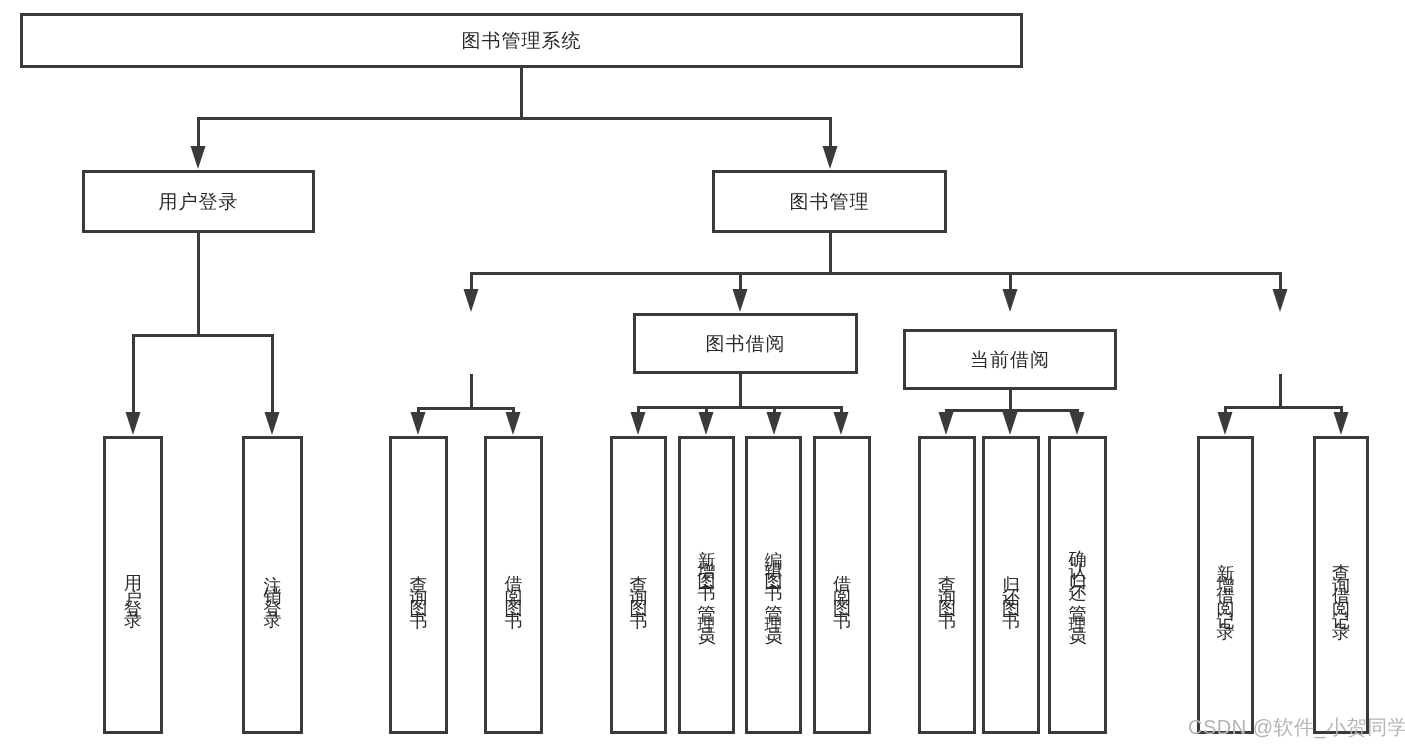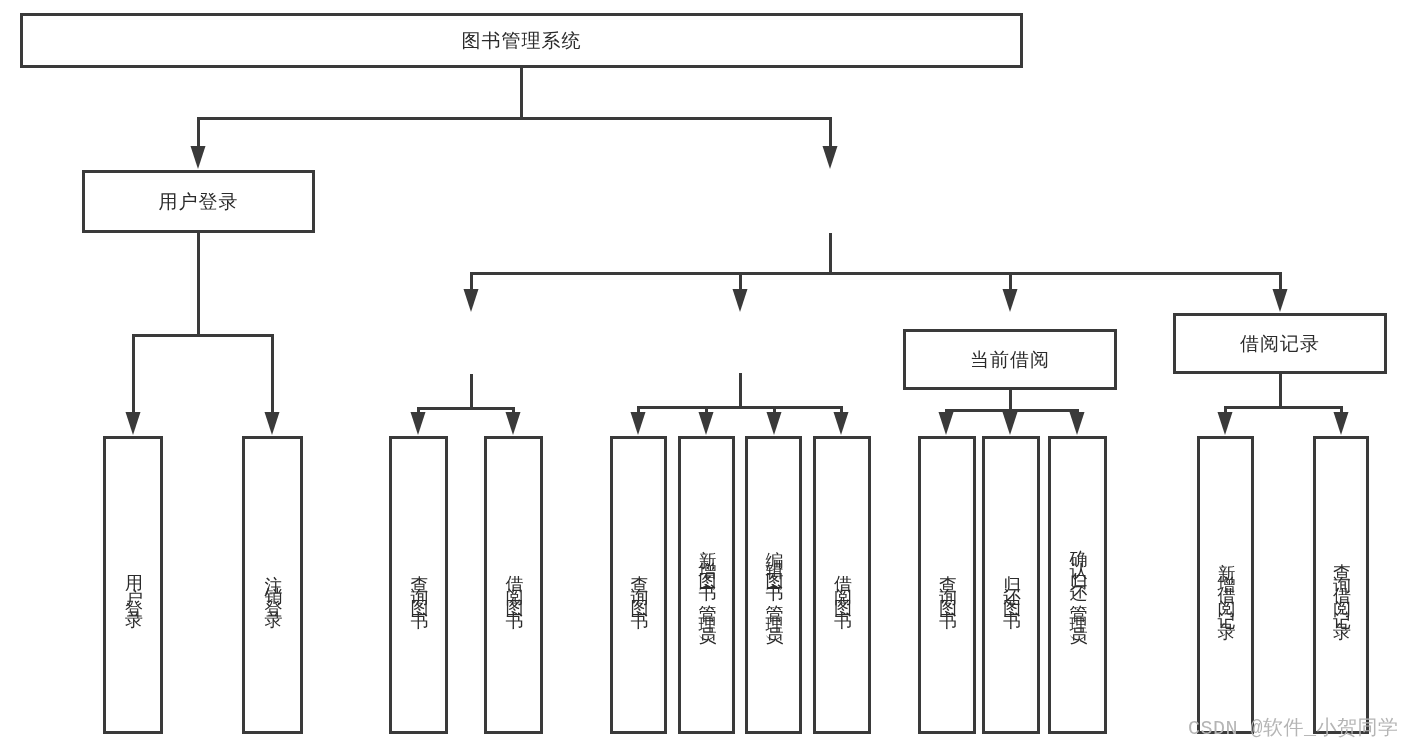--- a/index.html
+++ b/index.html
@@ -5,21 +5,21 @@
 <style>
   :root{
     --line:#3a3a3a;
     --ink:#2b2b2b;
     --wm:#b5b5b5;
     --fill:#ffffff;
   }
   html,body{margin:0;padding:0;background:#fff;}
   .canvas{
     position:relative;width:1405px;height:747px;background:var(--fill);
-    font-family:Liberation Mono, monospace;
+    font-family:Liberation Sans, sans-serif;
     overflow:hidden;
   }
   .connectors{position:absolute;left:0;top:0;}
   .box{
     position:absolute;box-sizing:border-box;background:var(--fill);
     border:3px solid var(--line);
     display:flex;align-items:center;justify-content:center;
     color:var(--ink);font-size:19px;letter-spacing:1px;
     z-index:2;
   }
@@ -111,26 +111,29 @@
     </g>
   </svg>
 
   <div class="box" style="left:20px;top:13px;width:1003px;height:55px">
     <span>图书管理系统</span>
   </div>
 
   <div class="box" style="left:82px;top:170px;width:233px;height:63px">
     <span>用户登录</span>
   </div>
+  <div class="box" style="left:712px;top:170px;width:235px;height:63px">
+    <span>图书管理</span>
+  </div>
 
+  <div class="box" style="left:633px;top:313px;width:225px;height:61px">
+    <span>图书借阅</span>
+  </div>
   <div class="box" style="left:903px;top:329px;width:214px;height:61px">
     <span>当前借阅</span>
-  </div>
-  <div class="box" style="left:1173px;top:313px;width:214px;height:61px">
-    <span>借阅记录</span>
   </div>
 
   <div class="vbox" style="left:103px;top:436px;width:60px;height:298px">
     <span>用户登录</span>
   </div>
   <div class="vbox" style="left:242px;top:436px;width:61px;height:298px">
     <span>注销登录</span>
   </div>
 
   <div class="vbox" style="left:389px;top:436px;width:59px;height:298px">

